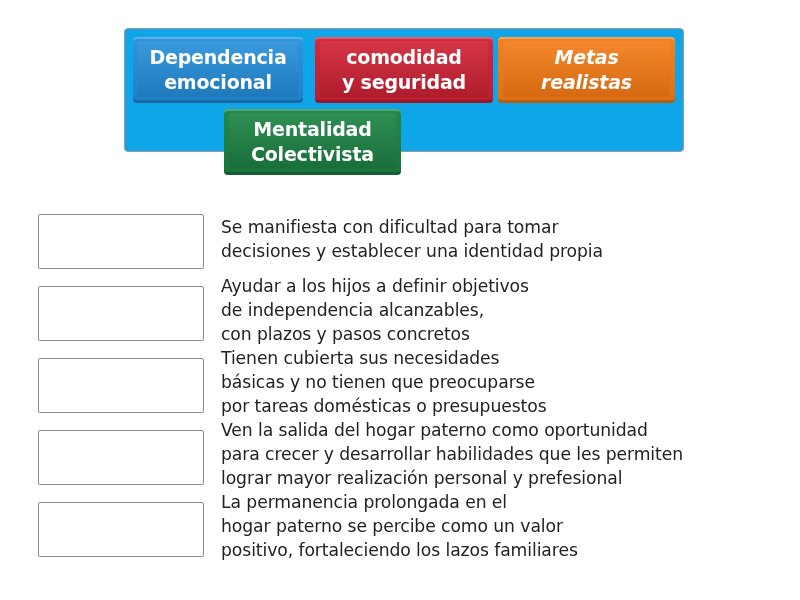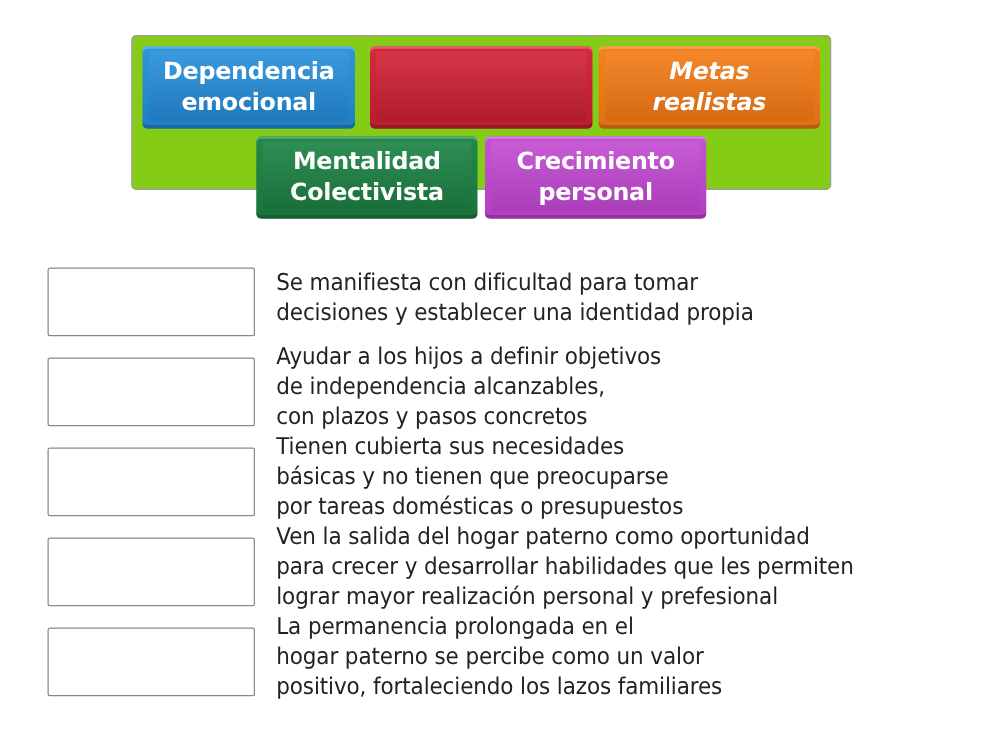--- a/index.html
+++ b/index.html
@@ -3,22 +3,22 @@
   <meta charset="utf-8">
   <style>
     * { box-sizing: border-box; margin: 0; padding: 0; }
     html, body {
       width: 800px; height: 600px; background: #ffffff; overflow: hidden;
       font-family: "DejaVu Sans", "Liberation Sans", sans-serif;
     }
     .page { position: relative; width: 800px; height: 600px; }
 
     .tile-bank {
-      position: absolute; left: 105px; top: 28px; width: 560px; height: 124px;
-      border: 1px solid #9a9a9a; border-radius: 4px; background: #84cc16;
+      position: absolute; left: 124px; top: 28px; width: 560px; height: 124px;
+      border: 1px solid #9a9a9a; border-radius: 4px; background: #0ea5e9;
     }
     .tile {
       position: absolute; height: 66px; border-radius: 4px;
       color: #ffffff; font-weight: bold; font-size: 19px; line-height: 25px;
       text-align: center; display: flex; align-items: center; justify-content: center;
       box-shadow: inset 0 -3px 0 rgba(0,0,0,0.18), inset 0 2px 0 rgba(255,255,255,0.25);
       cursor: grab; letter-spacing: -0.2px;
     }
     .tile .inner {
       position: absolute; left: 5px; right: 5px; top: 4px; bottom: 6px;
@@ -45,35 +45,32 @@
 <div class="page">
 
   <div class="tile-bank">
     <div class="tile" style="left: 8px; top: 8px; width: 170px; background: linear-gradient(rgb(47, 149, 220), rgb(31, 127, 198));">
       <div class="inner"></div>
       <span class="label">Dependencia
 emocional</span>
     </div>
     <div class="tile" style="left: 190px; top: 8px; width: 178px; background: linear-gradient(rgb(212, 42, 60), rgb(184, 29, 46));">
       <div class="inner"></div>
+      <span class="label">comodidad
+y seguridad</span>
     </div>
     <div class="tile" style="left: 373px; top: 8px; width: 177px; background: linear-gradient(rgb(245, 129, 31), rgb(224, 111, 18)); font-style: italic;">
       <div class="inner"></div>
       <span class="label">Metas
 realistas</span>
     </div>
     <div class="tile" style="left: 99px; top: 80px; width: 177px; background: linear-gradient(rgb(34, 137, 74), rgb(26, 115, 60)); text-align: center;">
       <div class="inner"></div>
       <span class="label">Mentalidad
 Colectivista</span>
-    </div>
-    <div class="tile" style="left: 282px; top: 80px; width: 177px; background: linear-gradient(rgb(198, 83, 212), rgb(178, 63, 194));">
-      <div class="inner"></div>
-      <span class="label">Crecimiento
-personal</span>
     </div>
   </div>
 
   <div class="answer-row" style="top:214px;">
     <div class="drop-box" style="top:0;"></div>
     <div class="clue" style="top:1px;">Se manifiesta con dificultad para tomar
 decisiones y establecer una identidad propia</div>
   </div>
 
   <div class="answer-row" style="top:286px;">

